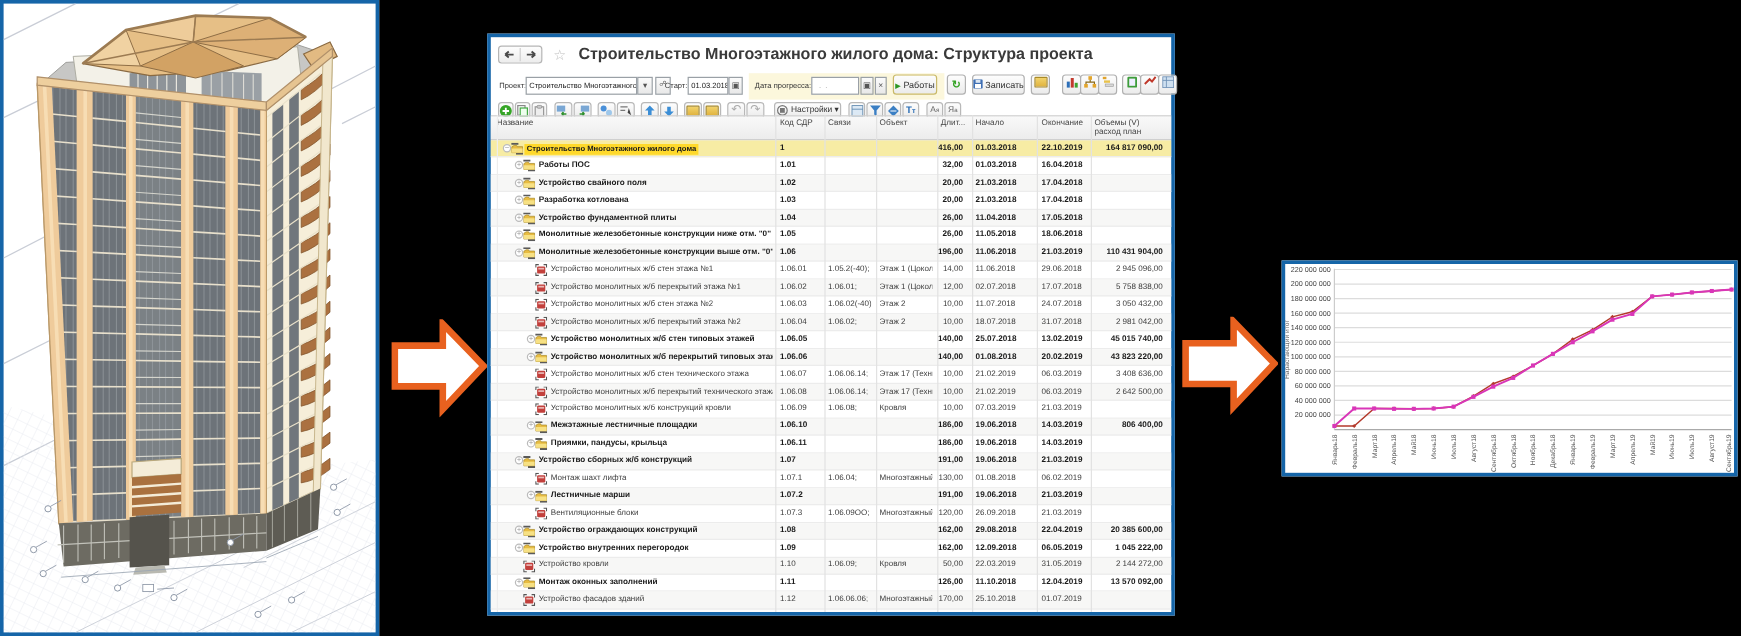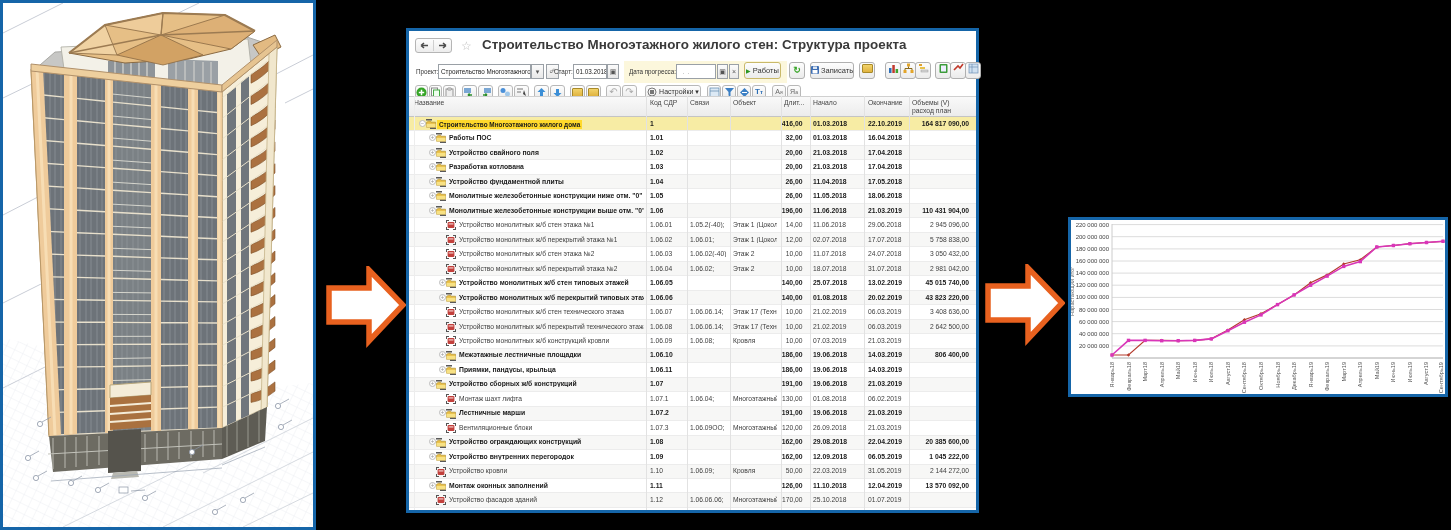--- a/index.html
+++ b/index.html
@@ -302,21 +302,21 @@
 <svg style="position:absolute;left:326px;top:266px" width="80" height="82" viewBox="0 0 80 82">
     <path d="M3 22 h40 v-18 l34 35 -34 36 v-19 h-40 z" fill="#ffffff" stroke="#e8611f" stroke-width="5.5" stroke-linejoin="miter"></path>
   </svg>
 <div class="panel" id="mid">
 <div class="navs"><svg width="35" height="13">
         <path d="M5 6.5h7M5 6.5l3-2.5M5 6.5l3 2.5" stroke="#4a4a4a" stroke-width="1.6" fill="none"></path>
         <line x1="17.5" y1="1" x2="17.5" y2="12" stroke="#cfcfcf"></line>
         <path d="M30 6.5h-7M30 6.5l-3-2.5M30 6.5l-3 2.5" stroke="#4a4a4a" stroke-width="1.6" fill="none"></path>
       </svg></div>
 <div class="star">☆</div>
-<div class="title">Строительство Многоэтажного жилого стен: Структура проекта</div>
+<div class="title">Строительство Многоэтажного жилого дома: Структура проекта</div>
 <div class="ywrap" style="left:215px;top:30px;width:163px;height:22px"></div>
     <div class="lbl" style="left:7px;top:37px">Проект:</div>
     <div class="fld" style="left:29px;top:33px;width:93px">Строительство Многоэтажного ж</div>
     <div class="fbtn" style="left:122px;top:33px;width:13px">▾</div>
     <div class="fbtn" style="left:137px;top:33px;width:13px;font-size:6px">☍</div>
     <div class="lbl" style="left:145px;top:37px">Старт:</div>
     <div class="fld" style="left:164px;top:33px;width:34px;text-align:center">01.03.2018</div>
     <div class="fbtn" style="left:198px;top:33px;width:12px">▣</div>
     <div class="lbl" style="left:220px;top:37px">Дата прогресса:</div>
     <div class="fld" style="left:267px;top:33px;width:40px;color:#999">&nbsp;&nbsp;.&nbsp;&nbsp;.</div>

